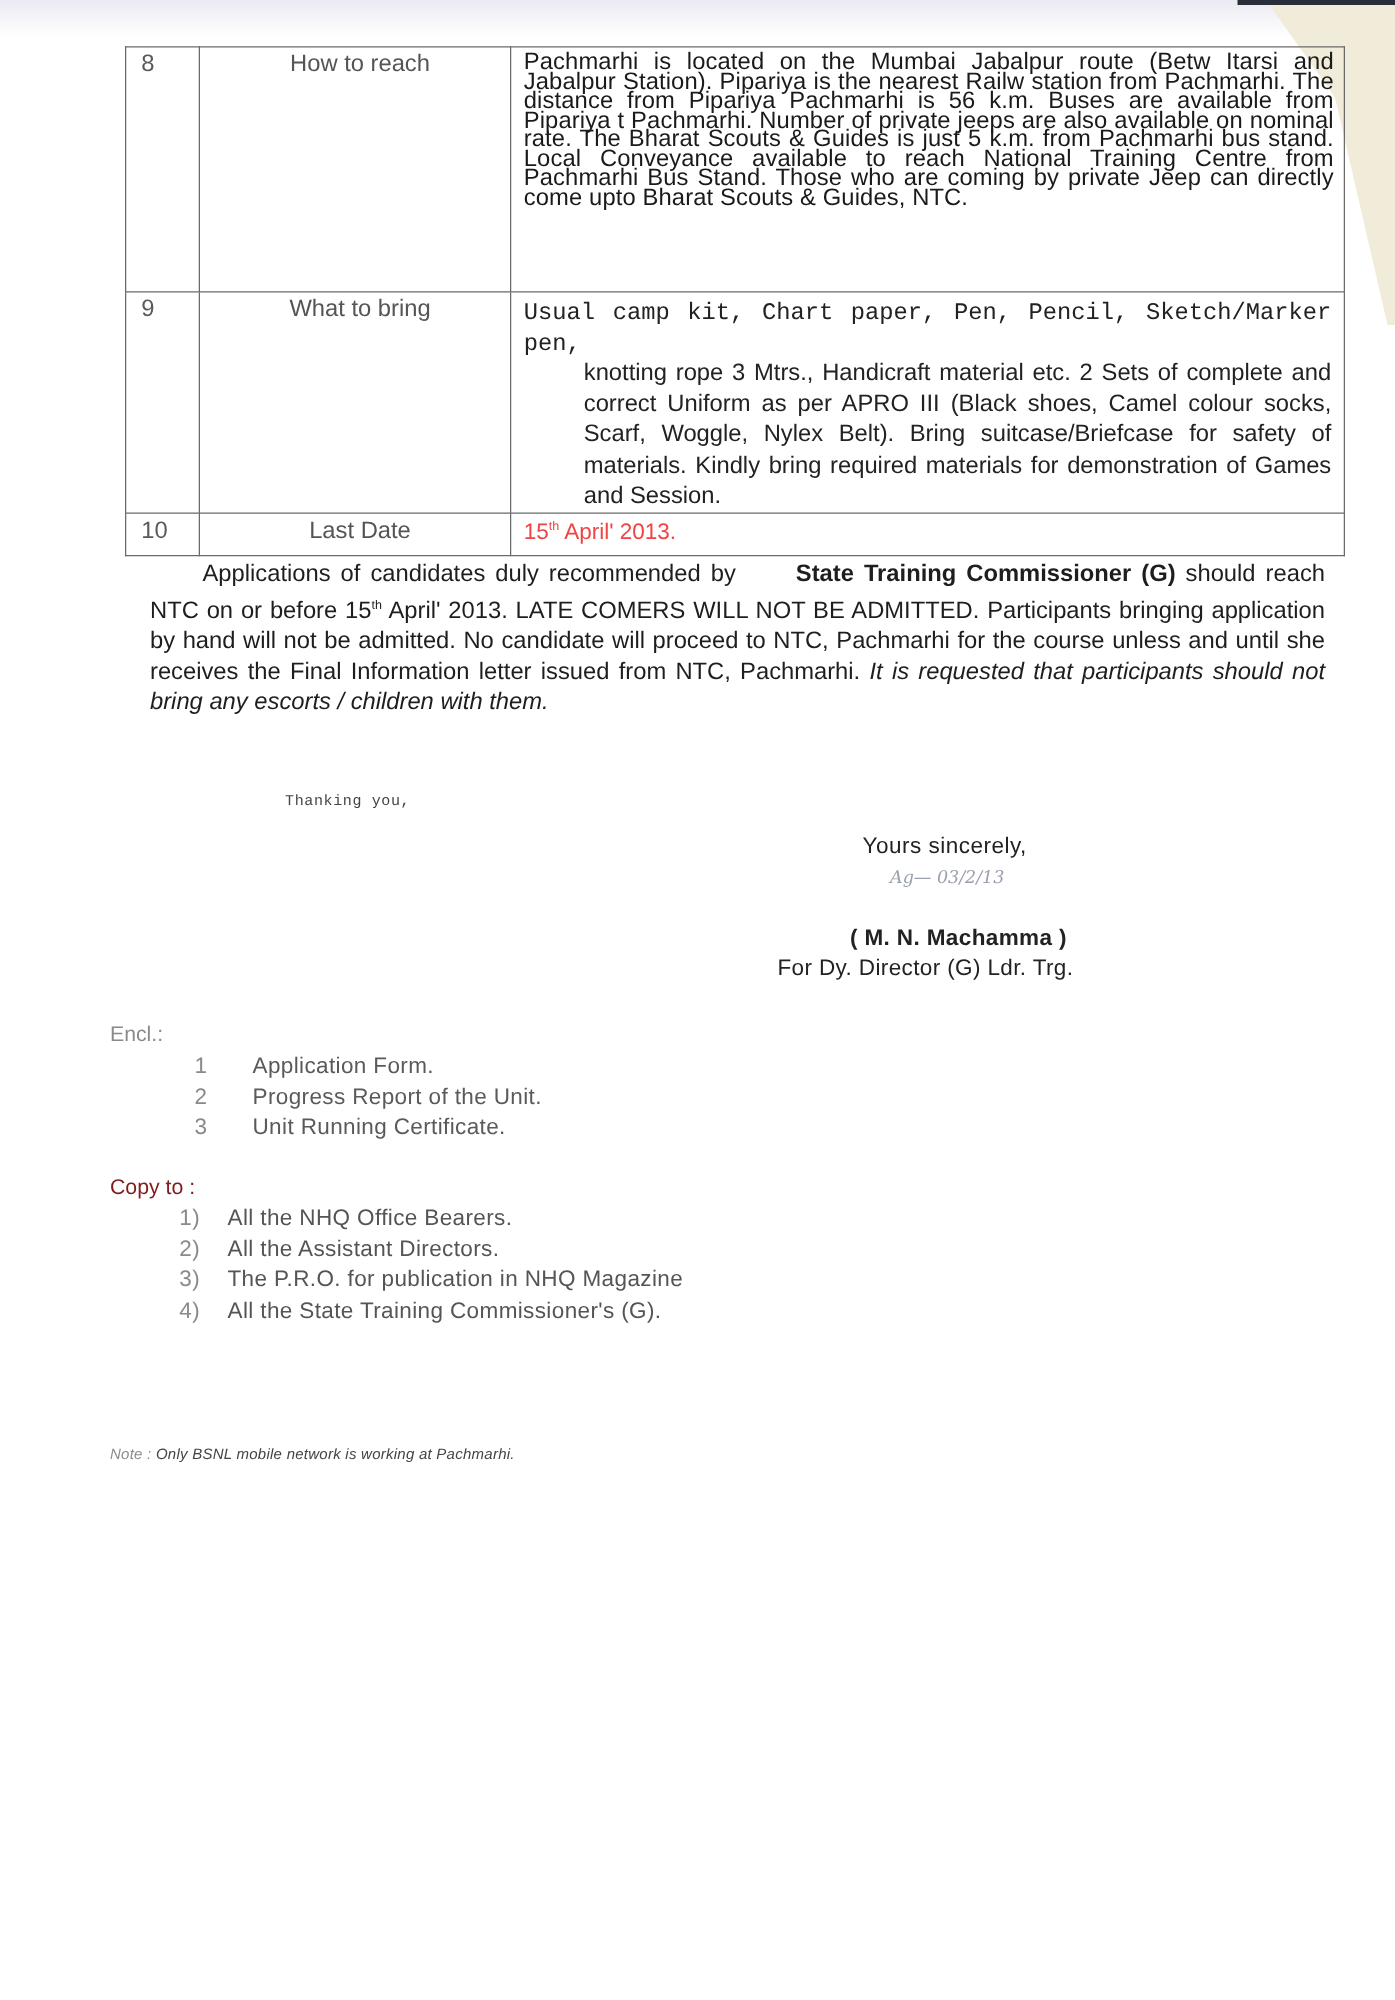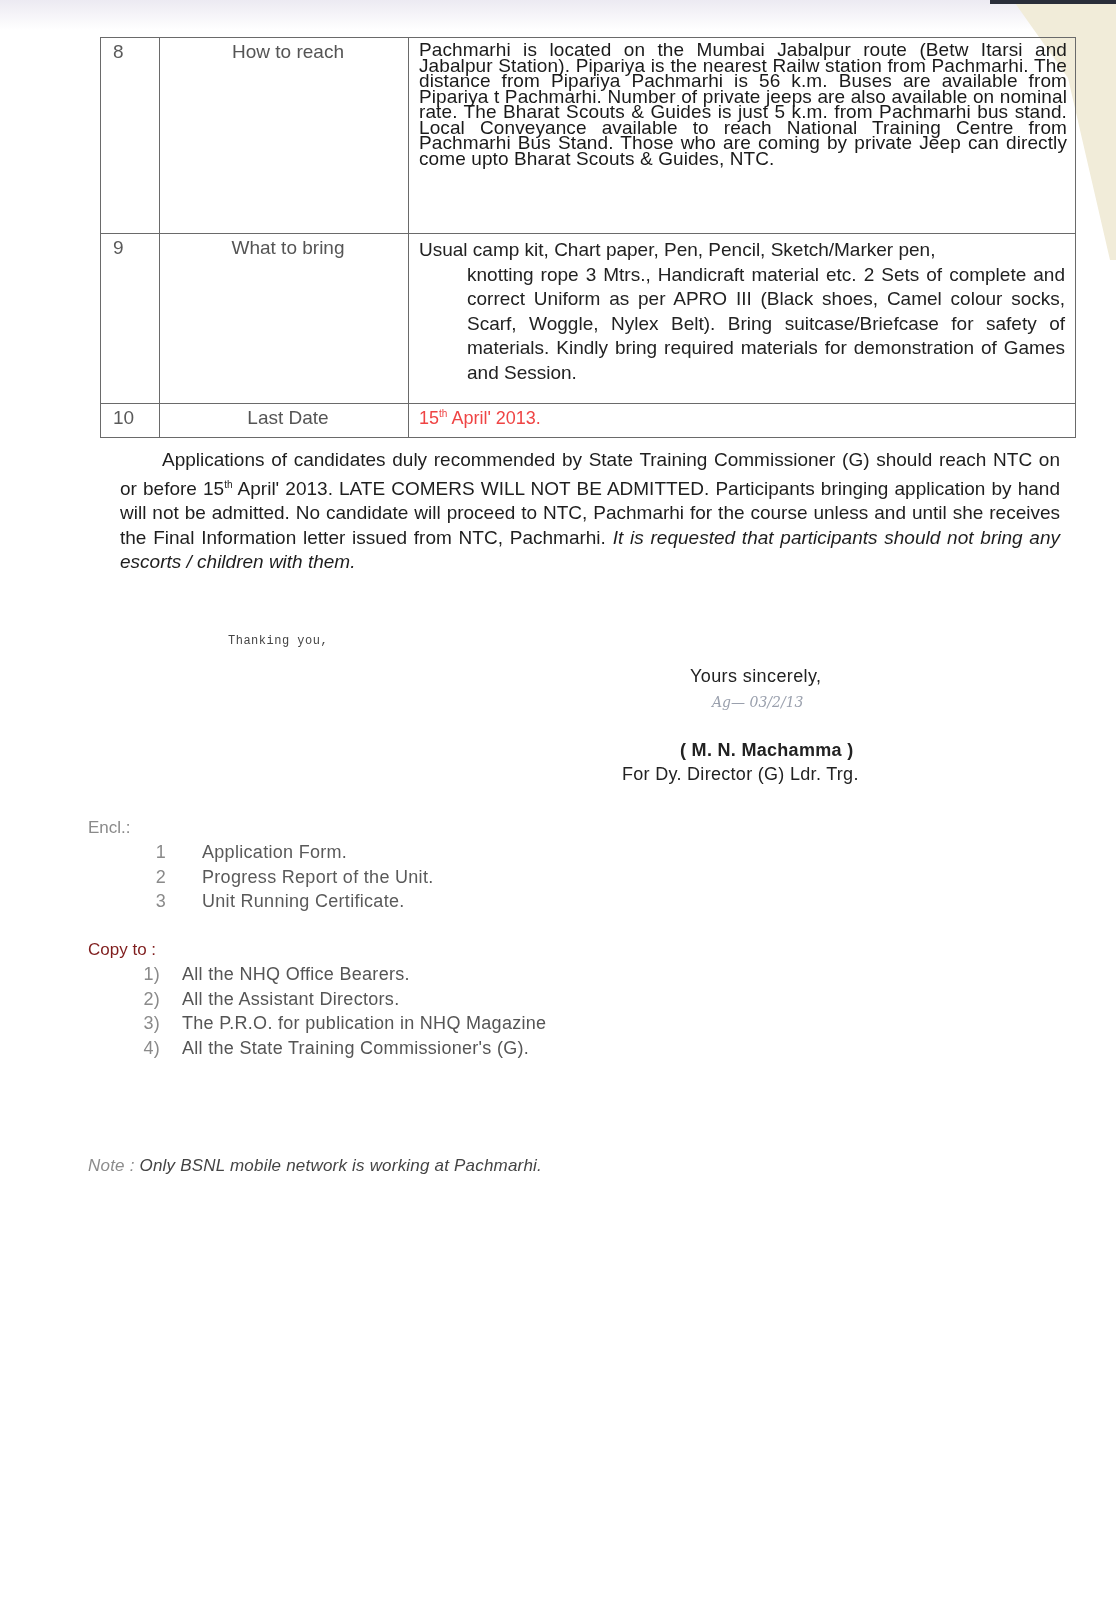--- a/index.html
+++ b/index.html
@@ -38,25 +38,25 @@
     .r10 td { height: 30px; }
     .c8 {
       font-family: "Liberation Sans Narrow", "Liberation Sans", sans-serif;
       font-size: 19px; line-height: 15.5px; padding: 4px 8px 0 10px; text-align: justify;
       letter-spacing: 0.1px;
     }
     .c9 {
       padding: 4px 10px 0 10px; font-size: 19px; line-height: 24.5px; text-align: justify;
       color: #222;
     }
-    .c9 .first { display: block; }
+    .c9 .first { display: block; font-family: Liberation Mono, monospace; }
     .c9 .rest { display: block; padding-left: 48px; text-align: justify; }
     .c10 { padding: 4px 10px 0 10px; font-size: 18px; color: #ef4444; }
     sup { font-size: 10px; vertical-align: 7px; }
-    .b { font-weight: normal; }
+    .b { font-weight: bold; margin-left: 40px; }
     
     .para {
       position: absolute; left: 120px; top: 448px; width: 940px;
       font-size: 19px; line-height: 24.5px; text-align: justify; color: #1e1e1e;
     }
     .para .indent { padding-left: 42px; }
     .thanks { position: absolute; left: 228px; top: 634px; font-size: 12px; color: #444; letter-spacing: 0.5px; font-family: Liberation Mono, monospace; }
     .sincerely { position: absolute; left: 690px; top: 666px; font-size: 18px; color: #222; letter-spacing: 0.4px; }
     .signature {
       position: absolute; left: 712px; top: 694px; width: 150px; height: 44px;
@@ -66,21 +66,21 @@
     .signer-title { position: absolute; left: 622px; top: 764px; font-size: 18px; color: #222; letter-spacing: 0.3px; }
     .encl-head { position: absolute; left: 88px; top: 818px; font-size: 17px; color: #8a8a8a; }
     .encl-list { position: absolute; left: 88px; top: 842px; font-size: 18px; color: #5a5a5a; letter-spacing: 0.3px; }
     .encl-list .row, .copy-list .row { height: 24.5px; display: flex; }
     .encl-list .n { width: 78px; text-align: right; padding-right: 0; color: #8a8a8a; }
     .encl-list .t { padding-left: 36px; }
     .copy-head { position: absolute; left: 88px; top: 940px; font-size: 17px; color: #7f1d1d; }
     .copy-list { position: absolute; left: 88px; top: 964px; font-size: 18px; color: #555; letter-spacing: 0.3px; }
     .copy-list .n { width: 72px; text-align: right; color: #8a8a8a; }
     .copy-list .t { padding-left: 22px; }
-    .note { position: absolute; left: 88px; top: 1156px; font-size: 17px; font-style: italic; color: #444; letter-spacing: 0.2px; }
+    .note { position: absolute; left: 88px; top: 1156px; font-size: 12px; font-style: italic; color: #444; letter-spacing: 0.2px; }
     .note .lbl { color: #8c8c8c; }
   </style>
 </head>
 <body>
 
 <div class="paper-shade"></div>
 <div class="fold-bg"></div>
 <div class="top-strip"></div>
 
 <table class="info-table">

